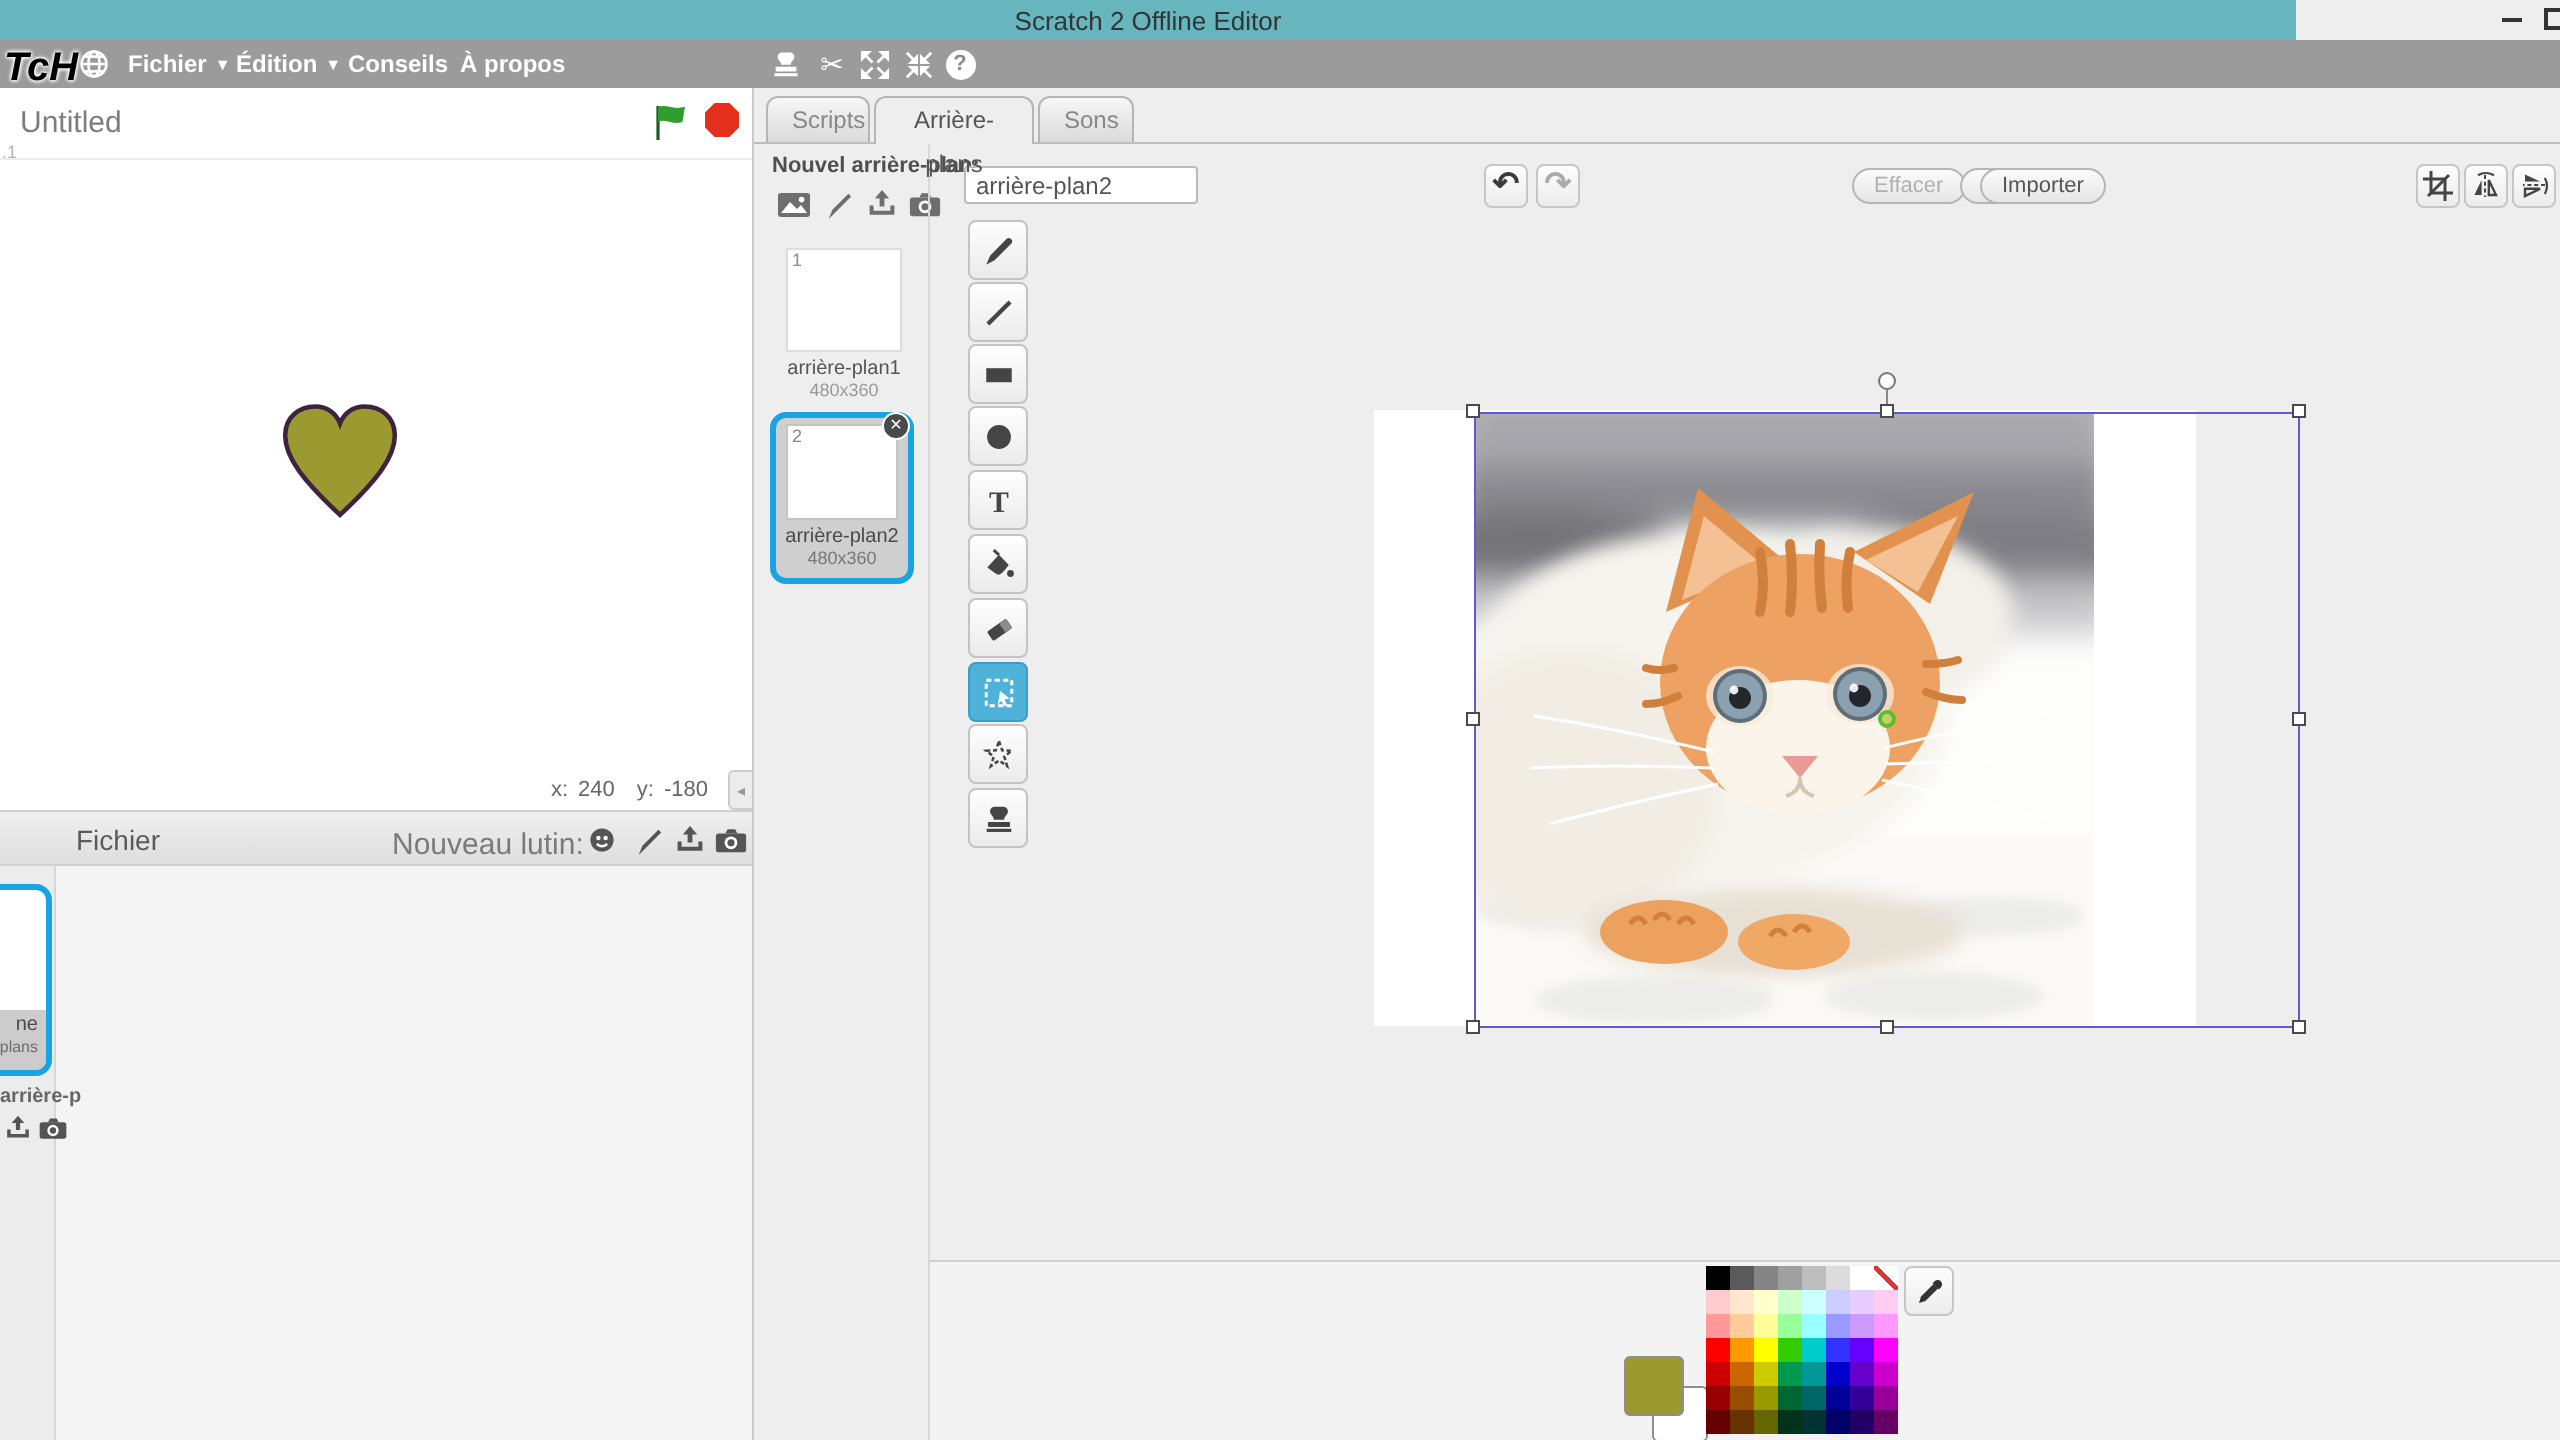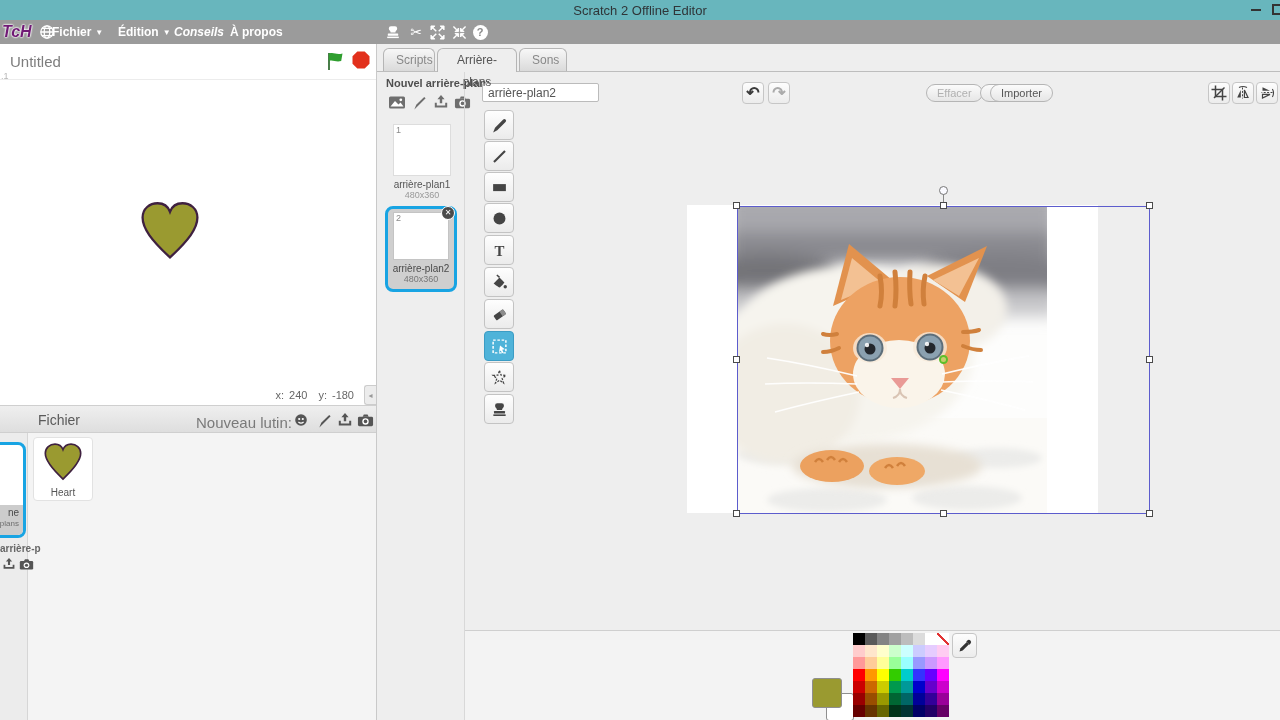--- a/index.html
+++ b/index.html
@@ -4,21 +4,21 @@
 <style>
   :root{
     --titlebar:#68b6bd; --accent:#18a4e3; --selection:#5c5ccd; --tool-active:#4fb3d9;
   }
   *{margin:0;padding:0;box-sizing:border-box;}
   body{font-family:"Liberation Sans",sans-serif;background:#888;}
   #app{position:relative;width:1280px;height:720px;overflow:hidden;background:#eeeeee;}
   .abs{position:absolute;}
 
   
-  .titlebar{left:0;top:0;width:1280px;height:20px;background:var(--titlebar);}
+  .titlebar{left:0;top:0;width:1148px;height:20px;background:var(--titlebar);}
   .titlebar .title{position:absolute;left:0;right:0;top:3px;text-align:center;font-size:13px;color:#2f3538;}
   .menubar{left:0;top:20px;width:1280px;height:24px;background:#9b9b9b;}
   .menu-item{position:absolute;top:5px;color:#fff;font-size:12px;font-weight:bold;cursor:default;}
   .caret{font-size:8px;margin-left:4px;vertical-align:1px;}
   .mb-icon{position:absolute;top:3px;width:18px;height:18px;display:flex;align-items:center;justify-content:center;color:#fff;}
 
   
   .stage-panel{left:0;top:44px;width:377px;height:361px;background:#fff;border-right:1px solid #c9c9c9;border-top-left-radius:6px;padding-left:48px;}
   .stage-header{position:absolute;left:0;top:0;width:100%;height:36px;background:#fff;border-bottom:1px solid #ececec;border-top-right-radius:6px;}
   .project-name{position:absolute;left:10px;top:9px;font-size:15px;color:#7d7d7d;}
@@ -99,33 +99,33 @@
 
 <div id="app">
 
   <div class="abs titlebar">
     <div class="title">Scratch 2 Offline Editor</div>
     <div class="wctrl" style="left:1251px;top:9px;width:10px;height:2px;"></div>
     <div class="abs" style="left:1272px;top:4px;width:12px;height:11px;border:2px solid #333;background:none;"></div>
   </div>
 
   <div class="abs menubar">
-    <span class="menu-item" style="left:2px;top:3px;color:#701a75;font-size:16px;font-style:italic;text-shadow:0 0 2px #fff,0 0 2px #fff,0 0 2px #fff;">TcH</span>
+    <span class="menu-item" style="left:2px;top:3px;color:#000000;font-size:20px;font-style:italic;text-shadow:0 0 2px #fff,0 0 2px #fff,0 0 2px #fff;">TcH</span>
     <span class="mb-icon" style="left:38px;">
       <svg width="16" height="16" viewBox="0 0 16 16">
           <g fill="none" stroke="#fff" stroke-width="1.3">
             <circle cx="8" cy="8" r="6.2"></circle>
             <ellipse cx="8" cy="8" rx="2.8" ry="6.2"></ellipse>
             <path d="M1.8 8 h12.4 M2.9 4.3 h10.2 M2.9 11.7 h10.2"></path>
           </g>
         </svg>
     </span>
-    <span class="menu-item" style="left:52px;"><span>Fichier</span><span class="caret">▼</span></span>
+    <span class="menu-item" style="left:64px;"><span>Fichier</span><span class="caret">▼</span></span>
     <span class="menu-item" style="left:118px;"><span>Édition</span><span class="caret">▼</span></span>
-    <span class="menu-item" style="left:174px;font-style:italic;">Conseils</span>
+    <span class="menu-item" style="left:174px;">Conseils</span>
     <span class="menu-item" style="left:230px;">À propos</span>
 
     <span class="mb-icon" style="left:384px;">
       <svg width="16" height="16" viewBox="0 0 16 16" fill="#fff">
           <path d="M6 2.2 h4 a2.2 2.2 0 0 1 2.2 2.2 c0 1.8 -1.8 2.2 -1.8 4 h-4.8 c0 -1.8 -1.8 -2.2 -1.8 -4 A2.2 2.2 0 0 1 6 2.2 Z"></path>
           <rect x="2.8" y="9.4" width="10.4" height="2.4" rx=".5"></rect>
           <rect x="2.2" y="12.6" width="11.6" height="1.5"></rect>
         </svg>
     </span>
     <span class="mb-icon" style="left:407px;font-size:14px;">✂</span>
@@ -232,26 +232,20 @@
       <span class="strip-icon" style="left:19px;top:124px;">
         <svg width="15" height="14" viewBox="0 0 18 16" fill="#555">
             <rect x="1" y="4.5" width="16" height="10" rx="1.5"></rect>
             <path d="M6 4.5 l1.2 -2.2 h4 l1.2 2.2 Z"></path>
             <circle cx="9" cy="9.5" r="3.4" fill="#fff"></circle>
             <circle cx="9" cy="9.5" r="1.9" fill="#555"></circle>
           </svg>
       </span>
     </div>
 
-    <div class="sprite-card">
-      <svg style="margin-top:4px;" width="44" height="40" viewBox="0 0 100 95">
-        <path class="heart-shape" d="M50,88 C22,62 8,44 8,27 C8,13 19,5 31,5 C40,5 47,10 50,18 C53,10 60,5 69,5 C81,5 92,13 92,27 C92,44 78,62 50,88 Z" stroke-width="4" fill="#9a9a30" stroke="#3f2140"></path>
-      </svg>
-      <div class="nm">Heart</div>
-    </div>
   </div>
 
   <div class="abs right-panel">
     <div class="tabline"></div>
     <div class="tab" style="left:6px;width:52px;">Scripts</div>
     <div class="tab active" style="left:60px;width:80px;">Arrière-plans</div>
     <div class="tab" style="left:142px;width:48px;">Sons</div>
 
     <div class="newbk-label">Nouvel arrière-plan:</div>
     <span class="nb-icon" style="left:10px;">

